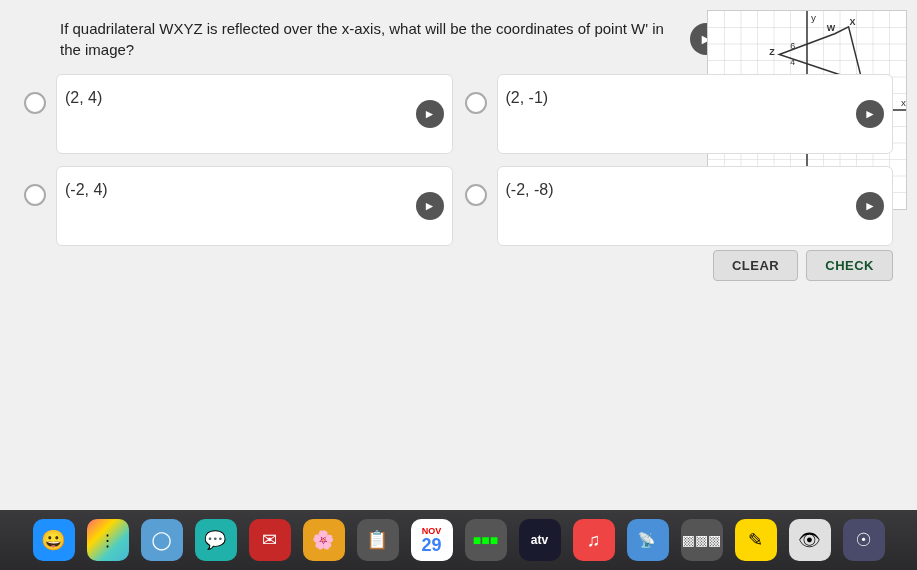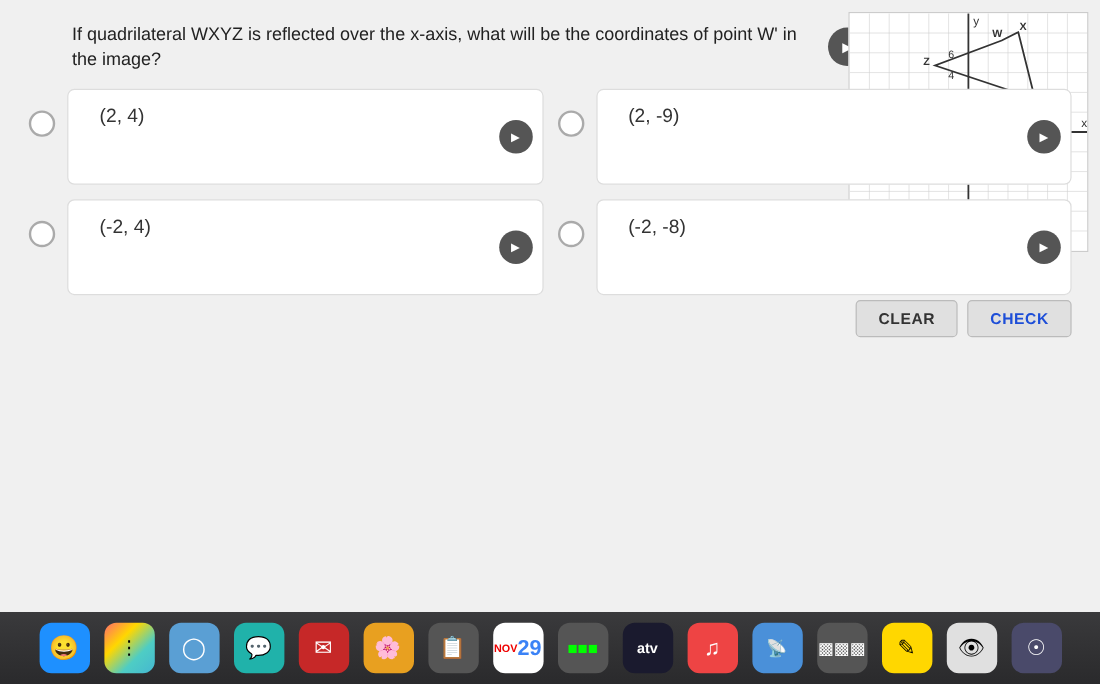--- a/index.html
+++ b/index.html
@@ -71,21 +71,21 @@
       flex-shrink: 0;
       margin-top: 18px;
       cursor: pointer;
     }
 
     .answer-card {
       flex: 1;
       background: white;
       border: 1px solid #ddd;
       border-radius: 6px;
-      padding: 14px 14px 14px 26px;
+      padding: 14px 14px 14px 8px;
       min-height: 80px;
       position: relative;
     }
 
     .answer-label {
       font-size: 16px;
       color: #333;
       font-weight: 400;
     }
 
@@ -128,21 +128,21 @@
       text-align: center;
     }
 
     .btn-check {
       background: #e0e0e0;
       border: 1px solid #bbb;
       border-radius: 4px;
       padding: 7px 18px;
       font-size: 13px;
       font-weight: 600;
-      color: #1d4ed8;
+      color: #14532d;
       cursor: pointer;
       letter-spacing: 0.5px;
     }
 
     
     .taskbar {
       position: absolute;
       bottom: 0;
       left: 0;
       width: 100%;
@@ -172,20 +172,21 @@
     .dock-item.teal { background: #20b2aa; }
     .dock-item.dark { background: #555; }
     .dock-item.ltv { background: #1a1a2e; color: white; font-size: 14px; font-weight: bold; }
 
     .date-badge {
       background: white;
       border-radius: 10px;
       width: 42px;
       height: 42px;
       display: flex;
+      flex-direction: column;
       align-items: center;
       justify-content: center;
       cursor: pointer;
     }
 
     .date-month {
       font-size: 9px;
       color: #e00;
       font-weight: bold;
       text-transform: uppercase;
@@ -308,21 +309,21 @@
         <span class="answer-label">(2, 4)</span>
         <div class="answer-audio-btn">
           <span>►</span>
         </div>
       </div>
     </div>
 
     <div class="answer-option">
       <div class="radio-btn"></div>
       <div class="answer-card">
-        <span class="answer-label">(2, -9)</span>
+        <span class="answer-label">(2, -1)</span>
         <div class="answer-audio-btn">
           <span>►</span>
         </div>
       </div>
     </div>
 
     <div class="answer-option">
       <div class="radio-btn"></div>
       <div class="answer-card">
         <span class="answer-label">(-2, 4)</span>

